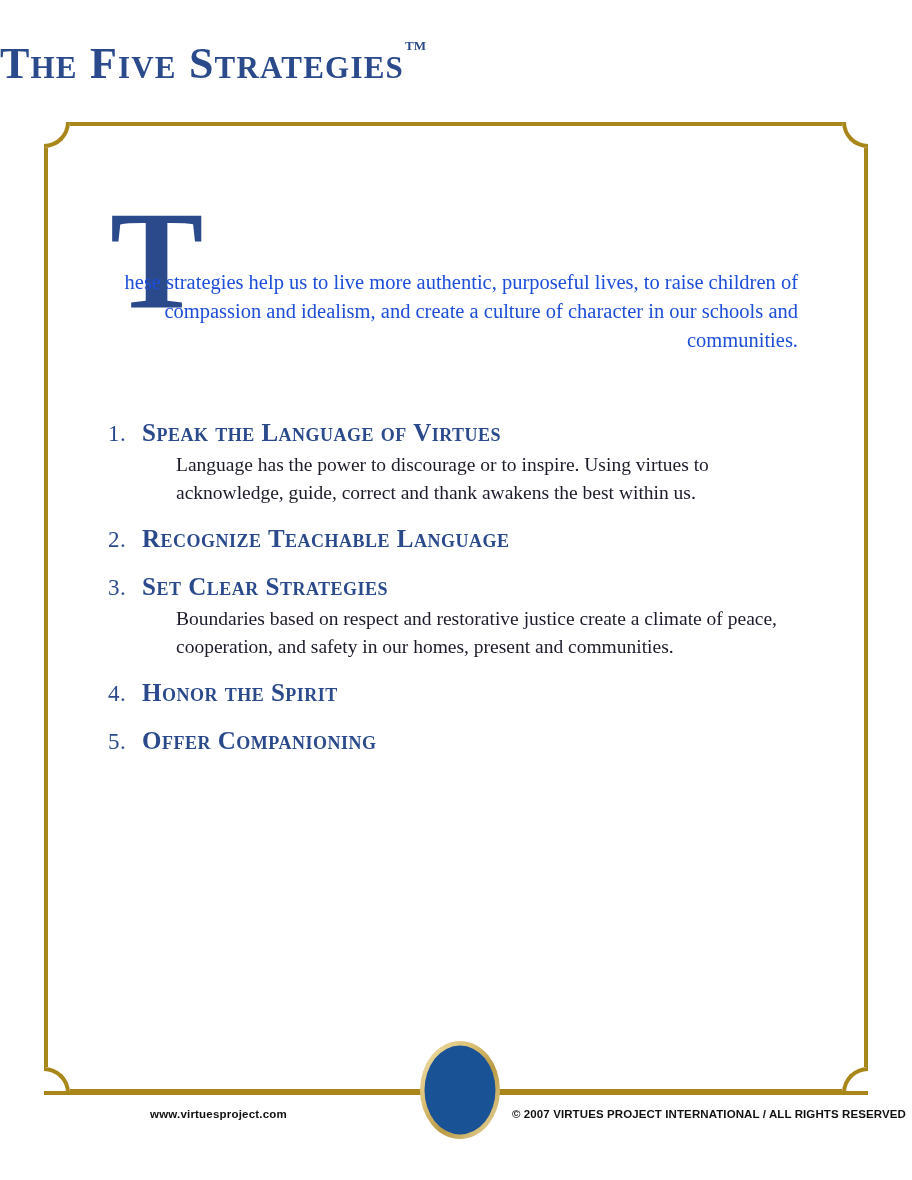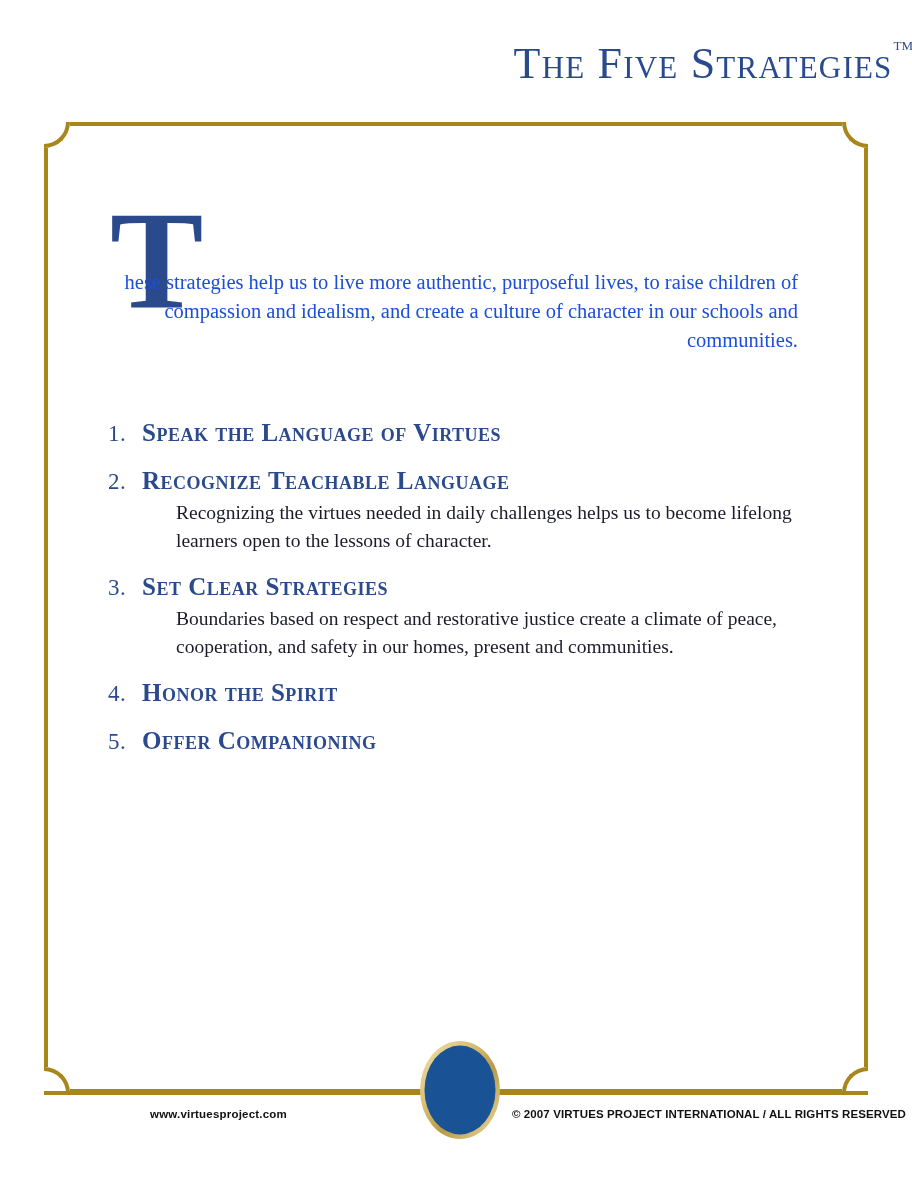--- a/index.html
+++ b/index.html
@@ -14,25 +14,25 @@
     font-family: "Liberation Serif", "DejaVu Serif", serif;
     overflow: hidden;
   }
 
   
   #page-title {
     position: absolute;
     top: 42px;
     left: 0;
     width: 912px;
-    text-align: right;
+    text-align: left;
     color: #2a4a8c;
     font-family: "Liberation Serif", "DejaVu Serif", serif;
     font-size: 44px;
-    font-weight: normal;
+    font-weight: bold;
     font-variant: small-caps;
     letter-spacing: 1.2px;
     line-height: 1;
     white-space: nowrap;
   }
   #page-title .tm {
     font-size: 13px;
     font-variant: normal;
     vertical-align: super;
     position: relative;
@@ -198,28 +198,28 @@
 <div id="dropcap">T</div>
 <div id="intro">hese strategies help us to live more authentic, purposeful lives, to raise children of compassion and idealism, and create a culture of character in our schools and communities.</div>
 
 <div id="strategy-list">
 
   <div class="strategy">
     <div class="strategy-head">
       <span class="strategy-num">1.</span>
       <span class="strategy-title">Speak the Language of Virtues</span>
     </div>
+    <div class="strategy-desc">Language has the power to discourage or to inspire. Using virtues to acknowledge, guide, correct and thank awakens the best within us.</div>
   </div>
 
   <div class="strategy">
     <div class="strategy-head">
       <span class="strategy-num">2.</span>
       <span class="strategy-title">Recognize Teachable Language</span>
     </div>
-    <div class="strategy-desc">Recognizing the virtues needed in daily challenges helps us to become lifelong learners open to the lessons of character.</div>
   </div>
 
   <div class="strategy">
     <div class="strategy-head">
       <span class="strategy-num">3.</span>
       <span class="strategy-title">Set Clear Strategies</span>
     </div>
     <div class="strategy-desc">Boundaries based on respect and restorative justice create a climate of peace, cooperation, and safety in our homes, present and communities.</div>
   </div>
 

